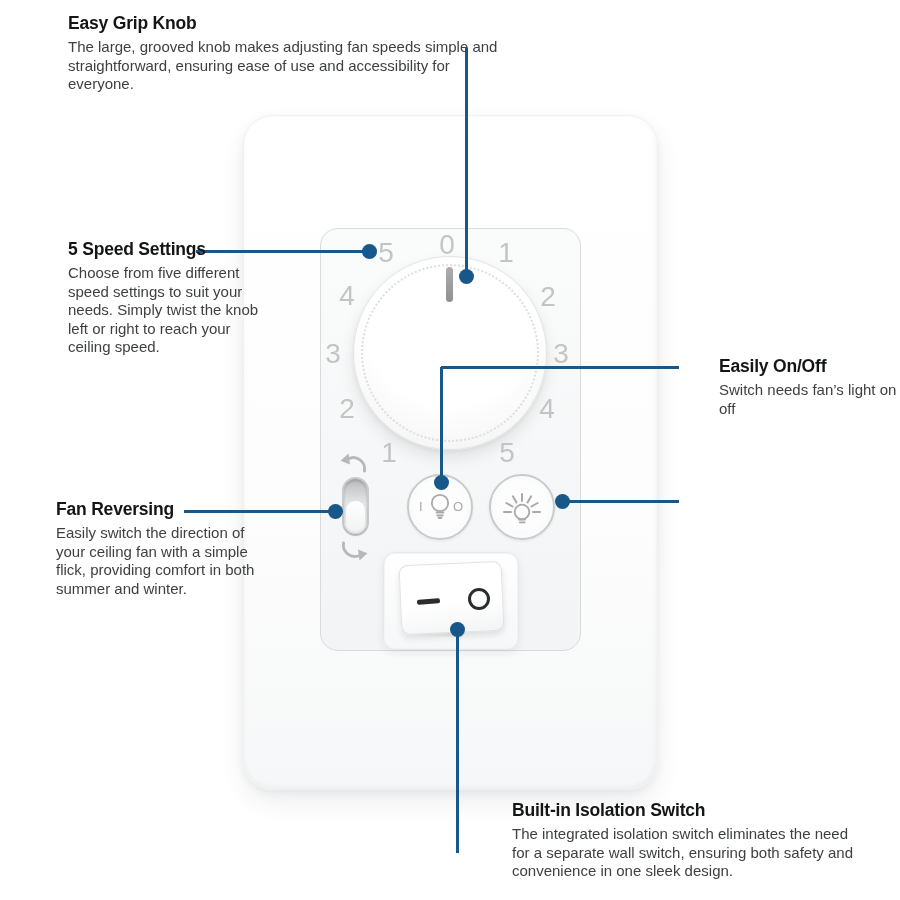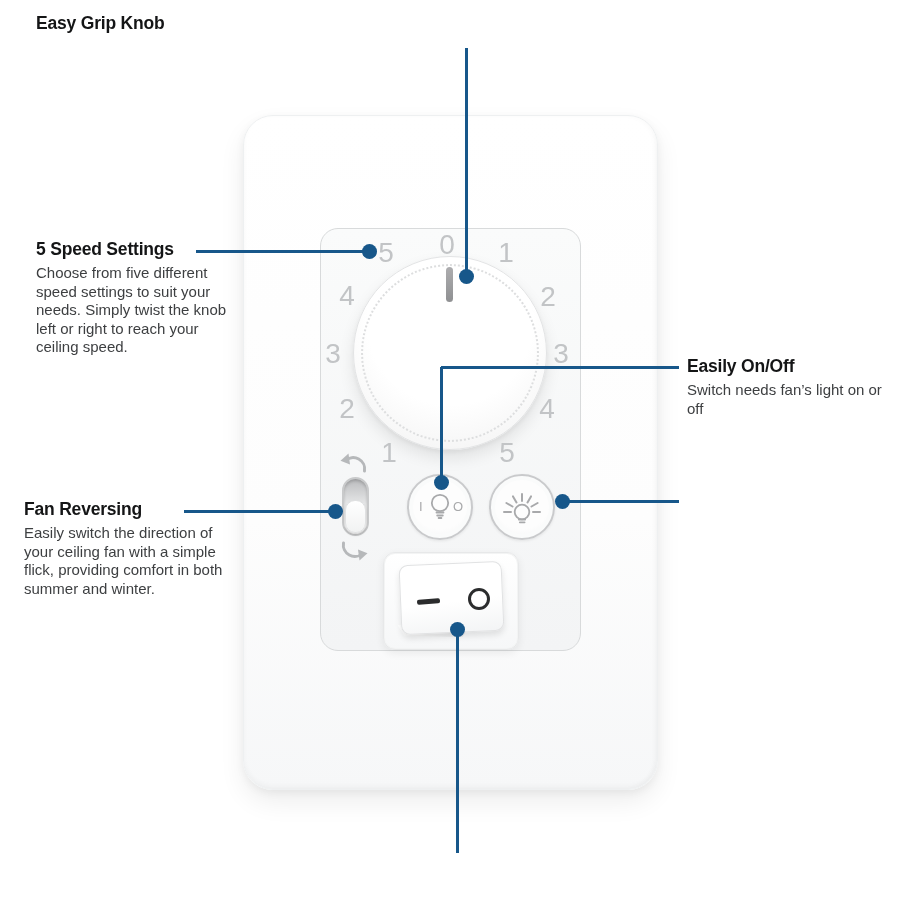--- a/index.html
+++ b/index.html
@@ -9,21 +9,21 @@
     --arrow-gray:#b6b8ba;
   }
   html,body{margin:0;padding:0;background:#ffffff;}
   .stage{
     position:relative;width:900px;height:900px;overflow:hidden;
     font-family:"Liberation Sans", sans-serif;background:#ffffff;
   }
   .stage *{box-sizing:border-box;}
 
   
-  .callout{position:absolute;}
+  .callout{position:absolute;margin-left:32px;}
   .callout h3{margin:0 0 5px 0;font-size:17.5px;line-height:19px;font-weight:700;color:#141516;letter-spacing:-0.2px;}
   .callout p{margin:0;font-size:15px;line-height:18.6px;color:#3d3f41;}
   .c-easy {left:36px;  top:14px;  width:436px;}
   .c-speed{left:36px;  top:240px; width:200px;}
   .c-rev  {left:24px;  top:500px; width:206px;}
   .c-onoff{left:687px; top:357px; width:196px;}
   .c-dim  {left:687px; top:489px; width:200px;}
   .c-iso  {left:480px; top:801px; width:345px;}
 
   
@@ -200,32 +200,37 @@
   <div class="dot" style="left:433.5px;top:474.5px"></div>
 
   <div class="ln h" style="left:562px;top:499.5px;width:117px"></div>
   <div class="dot" style="left:554.5px;top:493.5px"></div>
 
   <div class="ln v" style="left:455.5px;top:629px;height:224px"></div>
   <div class="dot" style="left:449.5px;top:621.5px"></div>
 
   <section class="callout c-easy">
     <h3>Easy Grip Knob</h3>
+    <p>The large, grooved knob makes adjusting fan speeds simple and straightforward, ensuring ease of use and accessibility for everyone.</p>
   </section>
 
   <section class="callout c-speed">
     <h3>5 Speed Settings</h3>
     <p>Choose from five different speed settings to suit your needs. Simply twist the knob left or right to reach your ceiling speed.</p>
   </section>
 
   <section class="callout c-rev">
     <h3>Fan Reversing</h3>
     <p>Easily switch the direction of your ceiling fan with a simple flick, providing comfort in both summer and winter.</p>
   </section>
 
   <section class="callout c-onoff">
     <h3>Easily On/Off</h3>
     <p>Switch needs fan’s light on or off</p>
   </section>
 
 
+  <section class="callout c-iso">
+    <h3>Built-in Isolation Switch</h3>
+    <p>The integrated isolation switch eliminates the need for a separate wall switch, ensuring both safety and convenience in one sleek design.</p>
+  </section>
 
 </div>
 
 </body></html>

